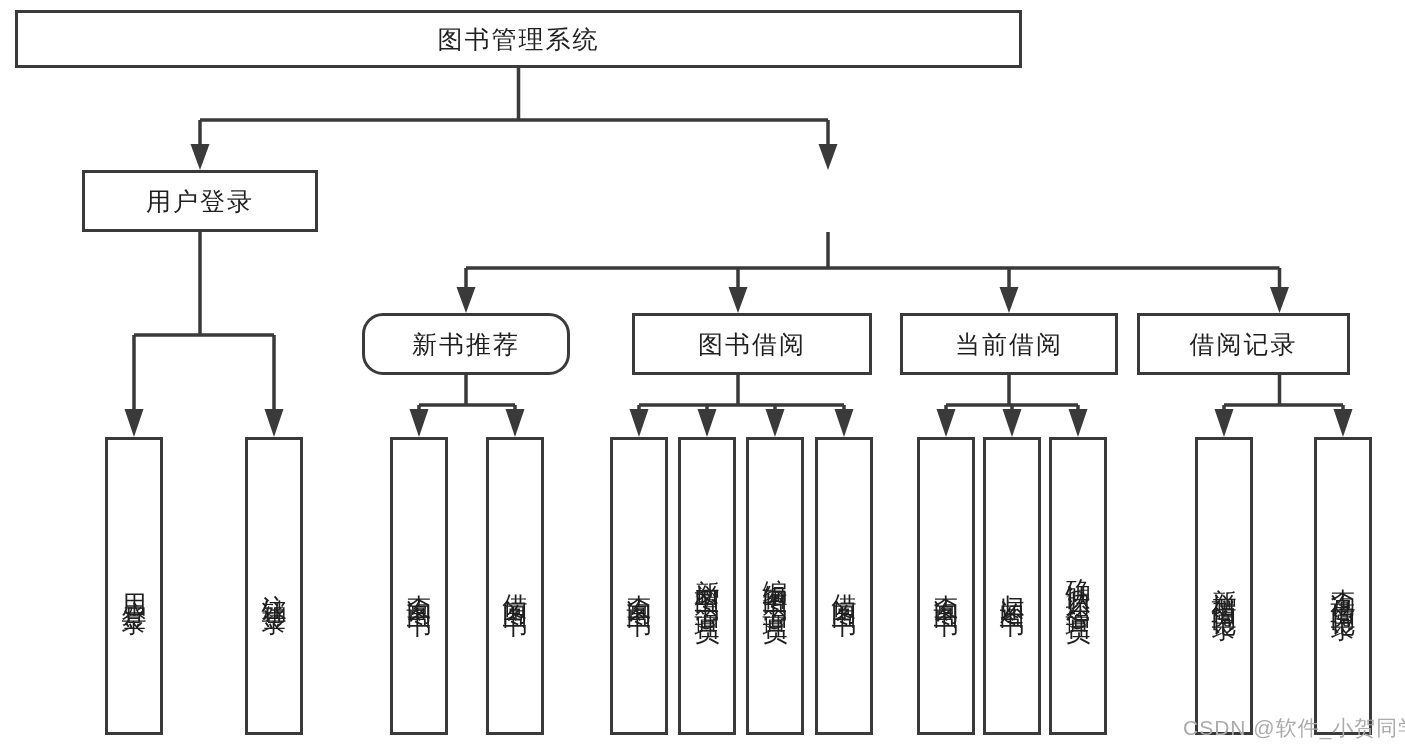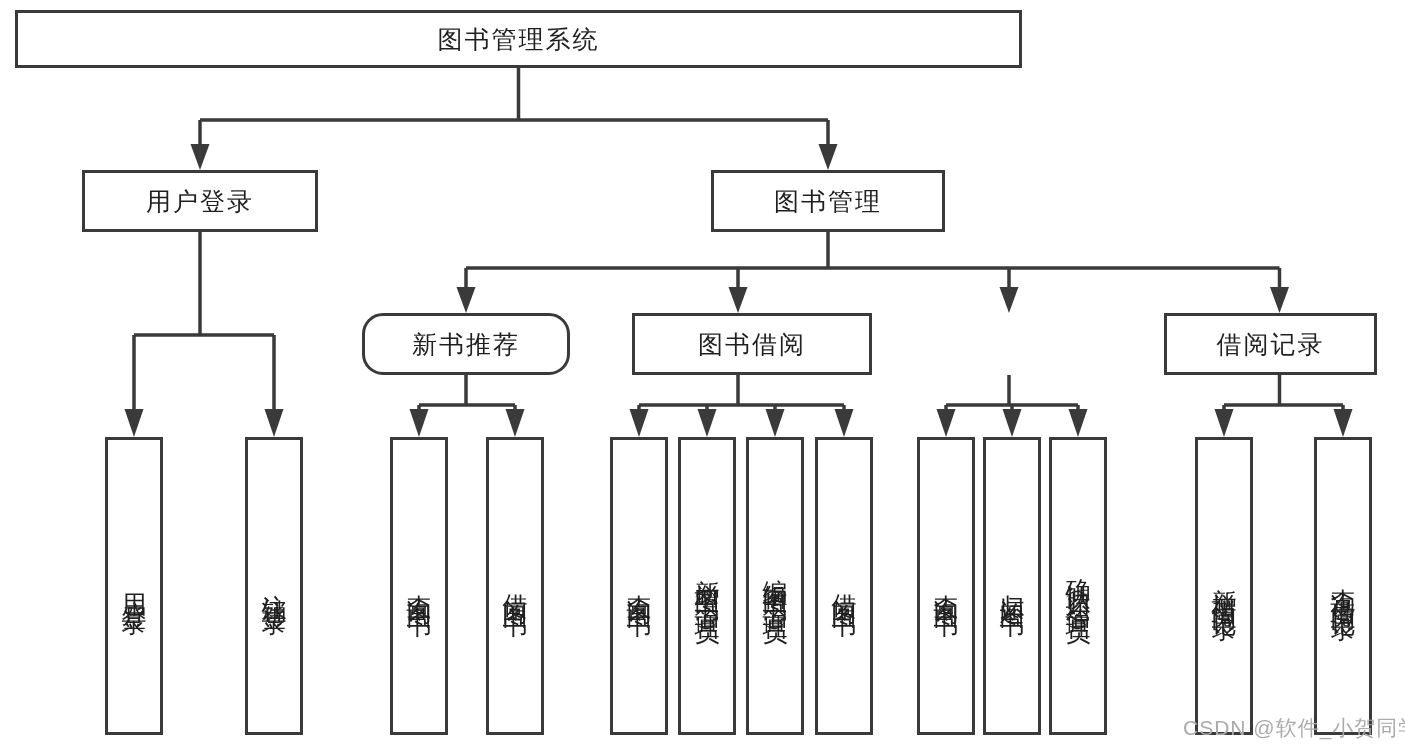--- a/index.html
+++ b/index.html
@@ -39,21 +39,21 @@
   }
   
   #n-root  { left: 15px;  top: 10px;  width: 1007px; height: 58px; }
   
   #n-login { left: 82px;  top: 170px; width: 236px; height: 62px; }
   #n-mgmt  { left: 711px; top: 170px; width: 234px; height: 62px; }
   
   #n-rec   { left: 362px;  top: 313px; width: 208px; height: 62px; border-radius: 21px; }
   #n-bor   { left: 632px;  top: 313px; width: 240px; height: 62px; }
   #n-cur   { left: 900px;  top: 313px; width: 218px; height: 62px; }
-  #n-hist  { left: 1164px; top: 313px; width: 213px; height: 62px; }
+  #n-hist  { left: 1137px; top: 313px; width: 213px; height: 62px; }
   
   .leaf { top: 437px; width: 58px; height: 298px; }
   #l-a1 { left: 105px; }  #l-a2 { left: 245px; }
   #l-b1 { left: 390px; }  #l-b2 { left: 486px; }
   #l-c1 { left: 610px; }  #l-c2 { left: 678px; }  #l-c3 { left: 746px; }  #l-c4 { left: 815px; }
   #l-d1 { left: 917px; }  #l-d2 { left: 983px; }  #l-d3 { left: 1049px; }
   #l-e1 { left: 1195px; } #l-e2 { left: 1314px; }
   #watermark {
     position: absolute;
     left: 1183px;
@@ -104,24 +104,24 @@
     <polygon points="1068.5,409 1087.5,409 1078,437"></polygon>
 
     <path d="M1279.5,375 V405 M1224,405 H1343 M1224,405 V411 M1343,405 V411"></path>
     <polygon points="1214.5,409 1233.5,409 1224,437"></polygon>
     <polygon points="1333.5,409 1352.5,409 1343,437"></polygon>
   </svg>
 
   <div class="box hbox" id="n-root">图书管理系统</div>
 
   <div class="box hbox" id="n-login">用户登录</div>
-  <div class="box hbox" id="n-mgmt">图书管理</div>
 
   <div class="box hbox" id="n-rec">新书推荐</div>
   <div class="box hbox" id="n-bor">图书借阅</div>
+  <div class="box hbox" id="n-cur">当前借阅</div>
   <div class="box hbox" id="n-hist">借阅记录</div>
 
   <div class="box vbox leaf" id="l-a1">用户登录</div>
   <div class="box vbox leaf" id="l-a2">注销登录</div>
 
   <div class="box vbox leaf" id="l-b1">查询图书</div>
   <div class="box vbox leaf" id="l-b2">借阅图书</div>
 
   <div class="box vbox leaf" id="l-c1">查询图书</div>
   <div class="box vbox leaf" id="l-c2">新增图书（管理员）</div>

